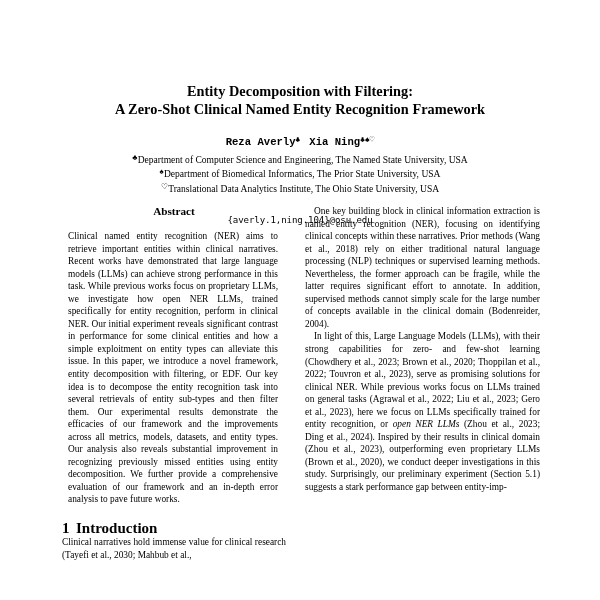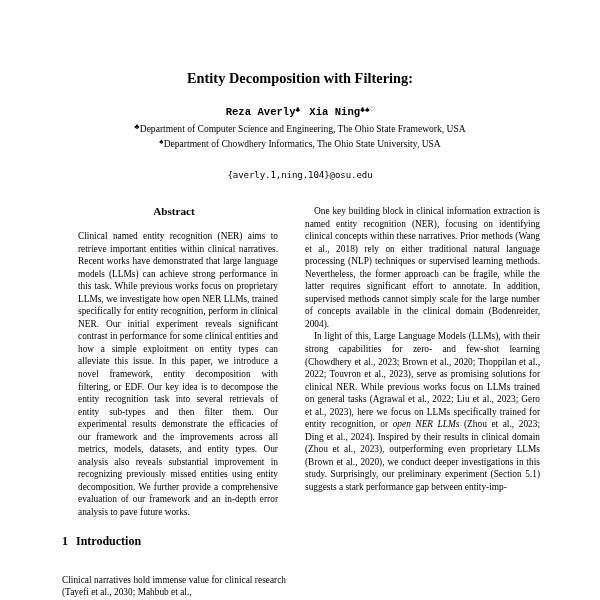--- a/index.html
+++ b/index.html
@@ -14,21 +14,21 @@
     overflow: hidden;
     font-family: "Liberation Serif", "DejaVu Serif", serif;
     color: #000000;
     -webkit-font-smoothing: antialiased;
   }
   .page {
     position: relative;
     width: 600px;
     height: 600px;
     box-sizing: border-box;
-    padding: 4px;
+    padding: 17px;
     background: #ffffff;
   }
 
   
   .title-block {
     padding: 66px 62px 0 62px;
     text-align: center;
   }
   .paper-title {
     font-size: 14.3px;
@@ -109,64 +109,66 @@
   .col-right { left: 305px; width: 235px; }
 
   .abstract-head {
     text-align: center;
     font-size: 11.2px;
     font-weight: bold;
     line-height: 13px;
     margin: 0 0 12px 0;
   }
   .abstract-body {
-    margin: 0 8px 0 16px;
+    margin: 0 8px 0 6px;
   }
 
   p.para {
     margin: 0;
     font-size: 9.35px;
     line-height: 12.55px;
     text-align: justify;
     text-justify: inter-word;
     hyphens: manual;
   }
   p.para.indent {
     text-indent: 9px;
   }
 
   .section-head {
-    margin: 16px 0 26px 0;
-    font-size: 12px;
+    margin: 16px 0 1px 0;
+    font-size: 15px;
     font-weight: bold;
     line-height: 13px;
   }
   .section-num {
     display: inline-block;
     min-width: 14px;
   }
   em { font-style: italic; }
 </style>
 </head>
 <body>
 
 <div class="page">
 
   <div class="title-block">
     <h1 class="paper-title">
       <span class="title-line">Entity Decomposition with Filtering:</span>
+      <span class="title-line">A Zero-Shot Clinical Named Entity Recognition Framework</span>
     </h1>
 
     <div class="authors">
       <span class="author"><span>Reza Averly</span><span class="sym">♣</span></span><span class="author"><span>Xia Ning</span><span class="sym">♣♠♡</span></span>
     </div>
 
     <div class="affiliations">
-      <div class="affil"><span class="sym">♣</span><span>Department of Computer Science and Engineering, The Ohio State Framework, USA</span></div>
-      <div class="affil"><span class="sym">♠</span><span>Department of Chowdhery Informatics, The Ohio State University, USA</span></div>
+      <div class="affil"><span class="sym">♣</span><span>Department of Computer Science and Engineering, The Named State University, USA</span></div>
+      <div class="affil"><span class="sym">♠</span><span>Department of Biomedical Informatics, The Prior State University, USA</span></div>
+      <div class="affil"><span class="sym">♡</span><span>Translational Data Analytics Institute, The Ohio State University, USA</span></div>
     </div>
 
     <div class="email">{averly.1,ning.104}@osu.edu</div>
   </div>
 
   <div class="columns">
 
     <div class="col col-left">
       <div class="abstract-head">Abstract</div>
       <div class="abstract-body">

